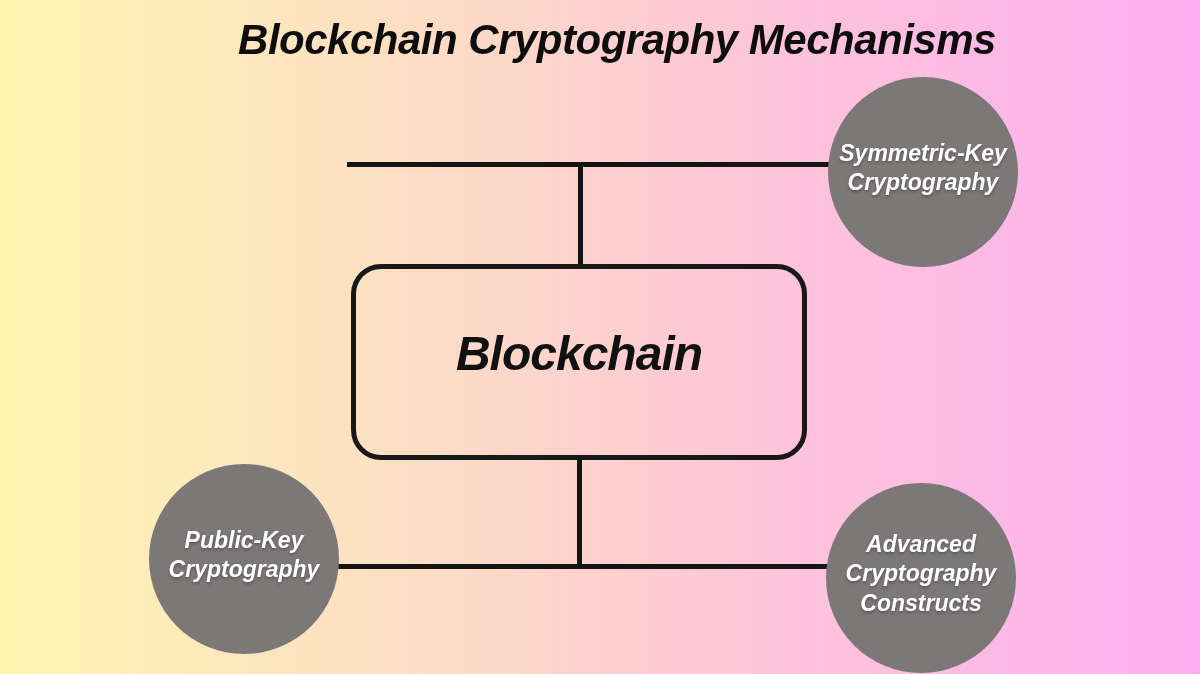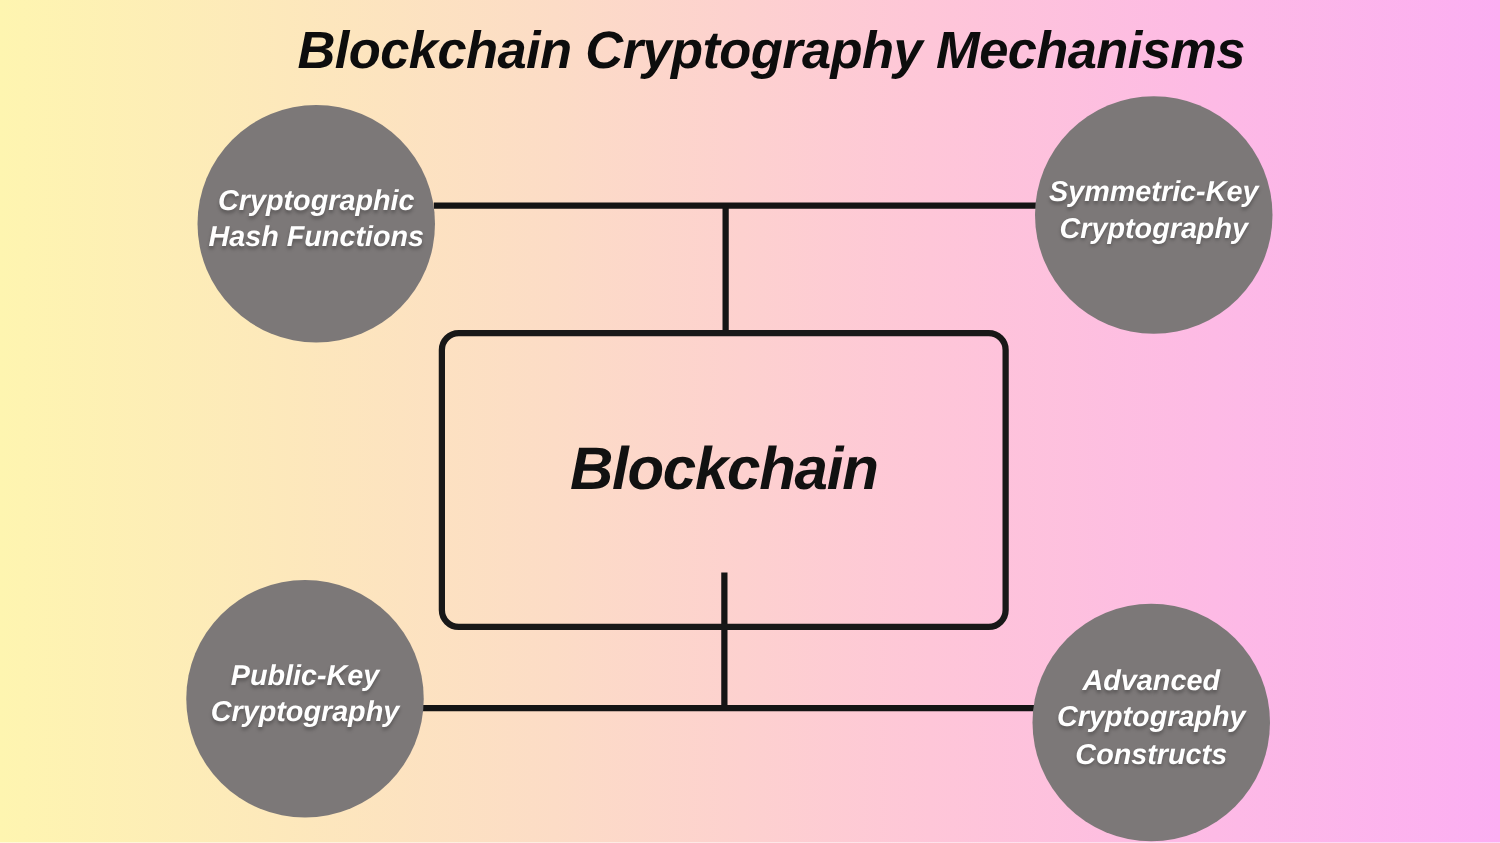--- a/index.html
+++ b/index.html
@@ -63,24 +63,24 @@
   }
   .node-tl { left: 158px; top: 84px; }
   .node-tr { left: 828px; top: 77px; }
   .node-bl { left: 149px; top: 464px; }
   .node-br { left: 826px; top: 483px; }
   .center-box {
     position: absolute;
     left: 351px;
     top: 264px;
     width: 456px;
-    height: 240px;
+    height: 196px;
     box-sizing: border-box;
     border: 5px solid var(--box-border, #181818);
-    border-radius: 16px;
+    border-radius: 30px;
     background: transparent;
     display: flex;
     align-items: center;
     justify-content: center;
     padding-bottom: 18px;
   }
   .center-label {
     font-size: 48px;
     font-weight: bold;
     font-style: italic;
@@ -93,23 +93,20 @@
 
 <div class="canvas">
 
   <h1 class="title">Blockchain Cryptography Mechanisms</h1>
 
   <div class="line line-top-h"></div>
   <div class="line line-top-v"></div>
   <div class="line line-bot-v"></div>
   <div class="line line-bot-h"></div>
 
-  <div class="node node-tl">
-    <span class="node-label">Cryptographic Hash Functions</span>
-  </div>
 
   <div class="node node-tr">
     <span class="node-label">Symmetric-Key Cryptography</span>
   </div>
 
   <div class="node node-bl">
     <span class="node-label">Public-Key Cryptography</span>
   </div>
 
   <div class="node node-br">

